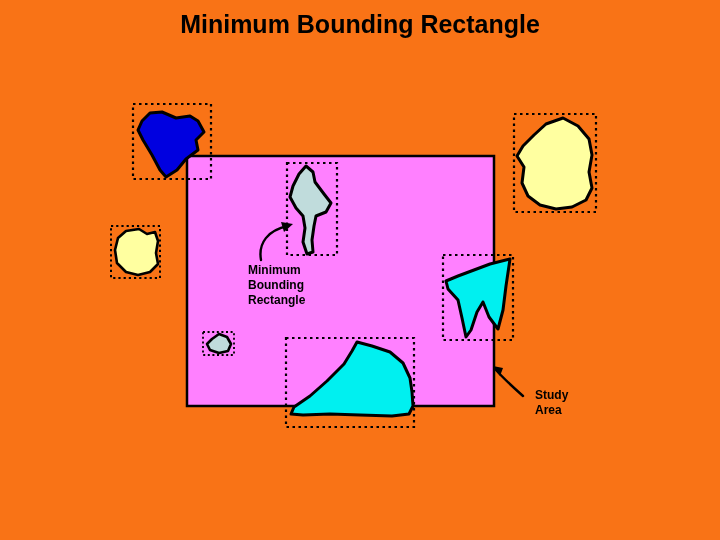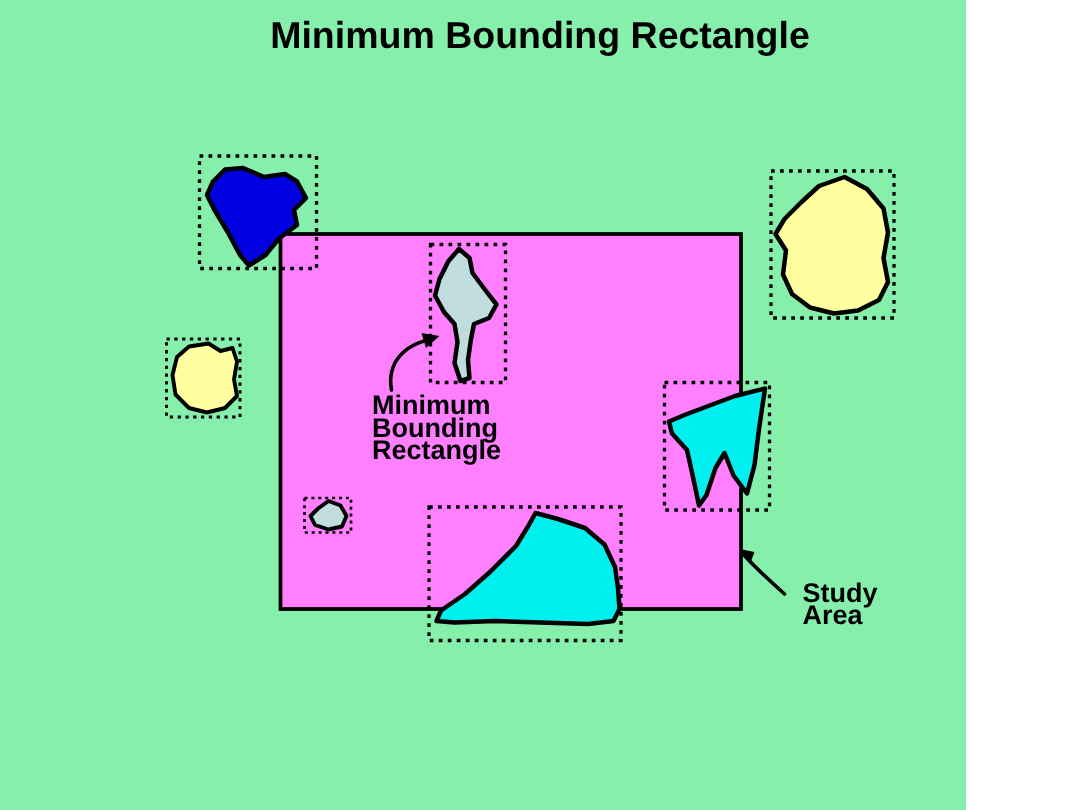--- a/index.html
+++ b/index.html
@@ -10,23 +10,23 @@
   body {
     width: 720px;
     height: 540px;
     position: relative;
     overflow: hidden;
     font-family: "Liberation Sans", sans-serif;
   }
   #slide {
     position: absolute;
     left: 0; top: 0;
-    width: 644px;
+    width: 720px;
     height: 540px;
-    background: #86efac;
+    background: #f97316;
   }
   #title {
     position: absolute;
     left: 0;
     top: 10px;
     width: 720px;
     text-align: center;
     font-size: 25px;
     font-weight: bold;
     color: #000000;
@@ -35,21 +35,21 @@
   }
   #figure {
     position: absolute;
     left: 0; top: 0;
     width: 720px;
     height: 540px;
   }
   .lbl {
     position: absolute;
     font-family: "Liberation Sans", sans-serif;
-    font-size: 18px;
+    font-size: 12px;
     font-weight: bold;
     color: #000000;
     line-height: 15px;
     white-space: pre;
   }
   #mbr-label { left: 248px; top: 263px; }
   #study-label { left: 535px; top: 388px; }
 </style>
 </head>
 <body>

